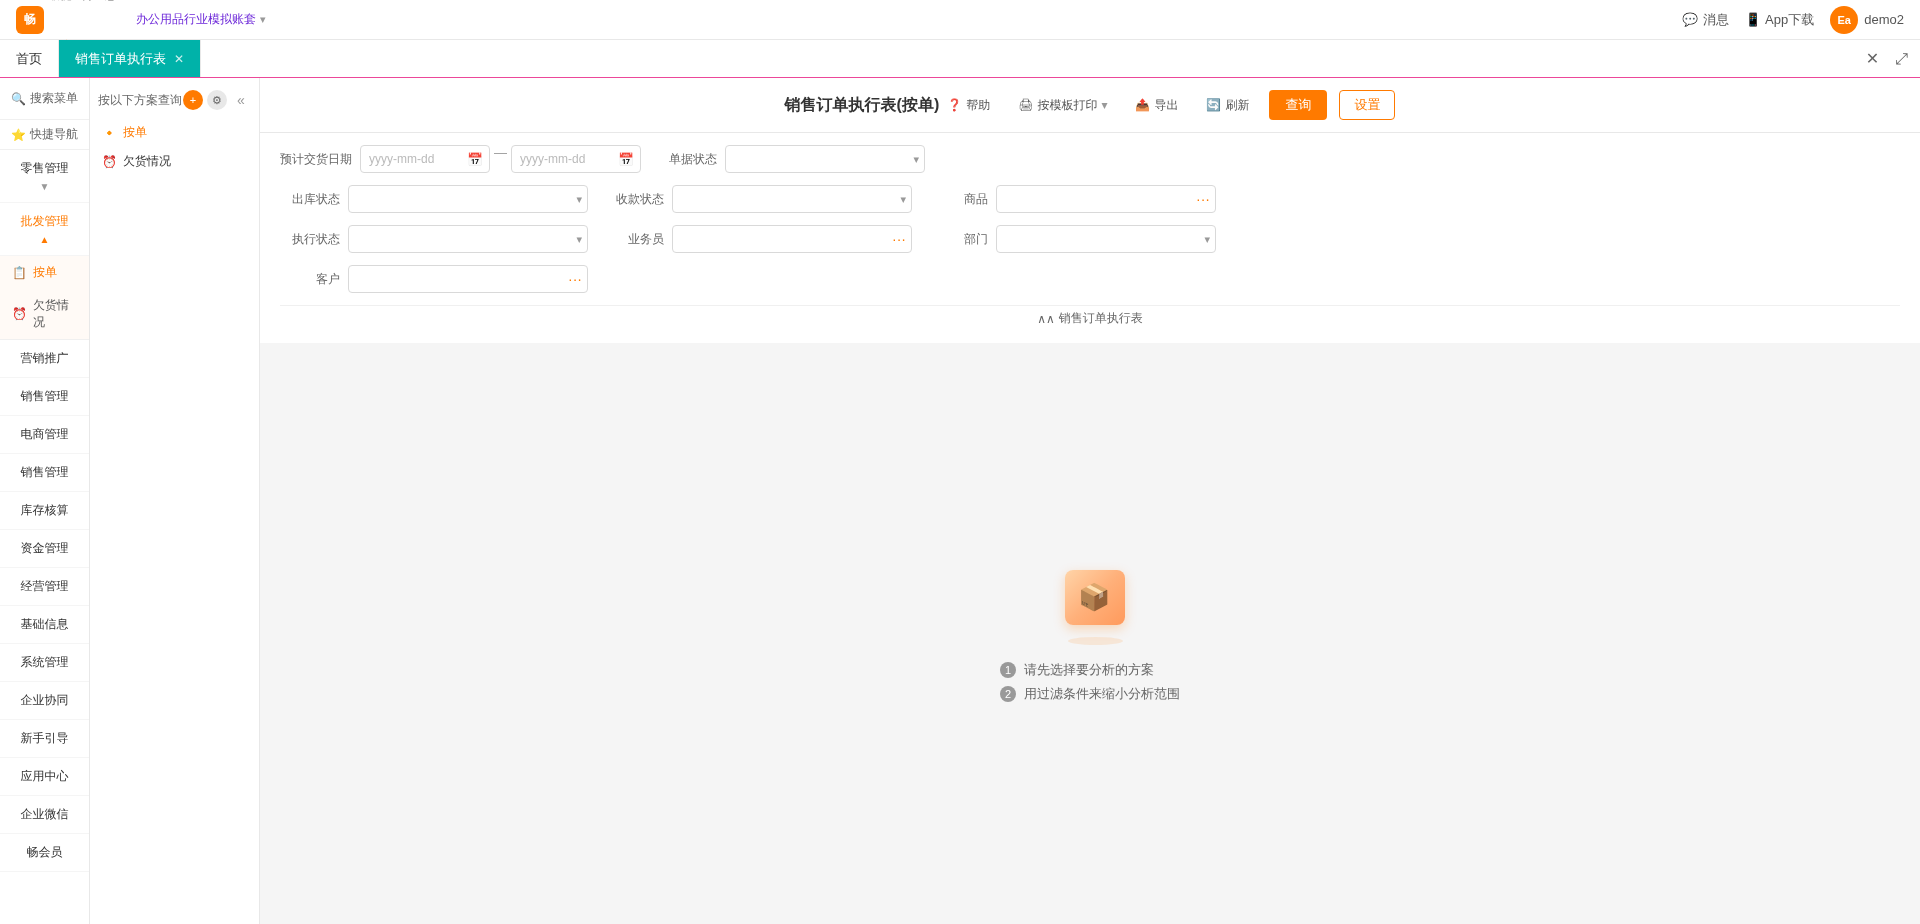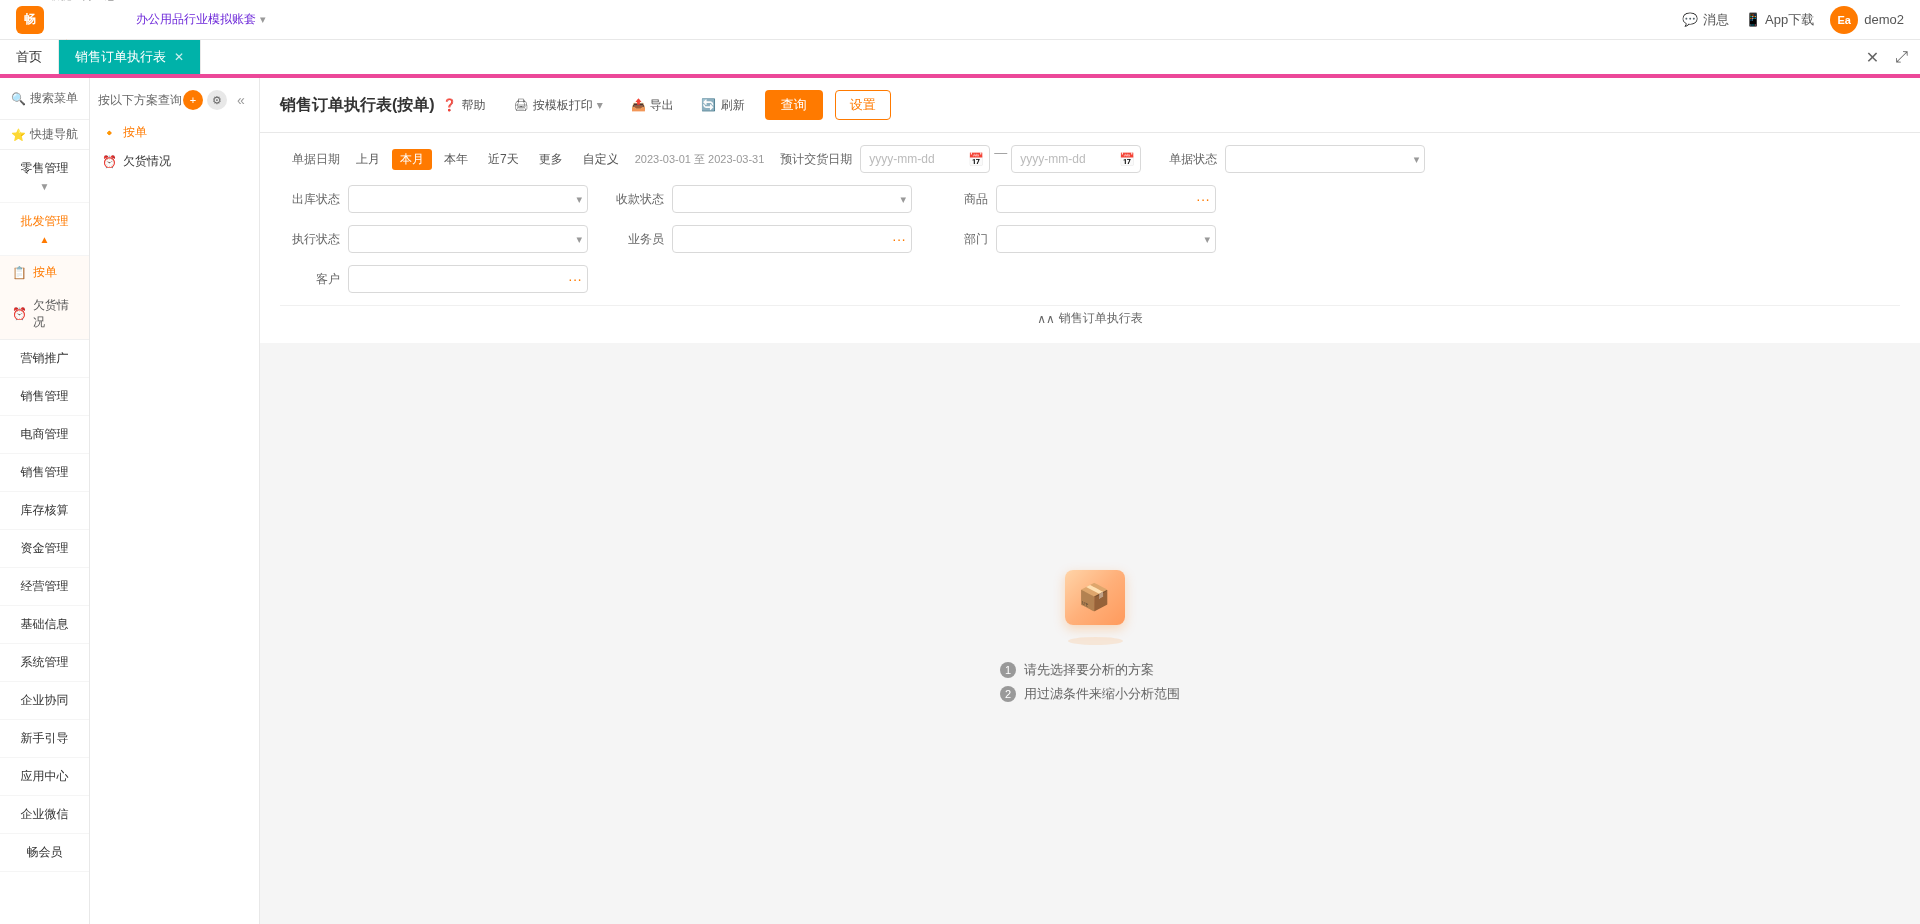--- a/index.html
+++ b/index.html
@@ -16,21 +16,21 @@
     .logo-icon span { color: #fff; font-size: 12px; font-weight: bold; }
     .logo-text { font-size: 11px; color: #666; line-height: 1.3; }
     .breadcrumb-area { display: flex; align-items: center; gap: 4px; margin-left: 12px; }
     .top-bar-right { display: flex; align-items: center; gap: 16px; }
     .top-bar-action { display: flex; align-items: center; gap: 4px; color: #555; font-size: 13px; cursor: pointer; }
     .user-avatar { width: 28px; height: 28px; border-radius: 50%; background: #ff7a00; overflow: hidden; display: flex; align-items: center; justify-content: center; }
 
     
     .tab-bar {
       display: flex; align-items: center; background: #fff; height: 38px;
-      padding: 0 0; border-bottom: 4px solid #ec4899; position: relative;
+      padding: 0 0; border-bottom: 1px solid #ec4899; position: relative;
     }
     .tab-item {
       display: flex; align-items: center; height: 100%; padding: 0 16px;
       font-size: 13px; cursor: pointer; position: relative; color: #555;
       border-right: 1px solid #e8e8e8;
     }
     .tab-item.active {
       background: #00b2a9; color: #fff; font-weight: 500;
     }
     .tab-item.home { background: #fff; color: #333; }
@@ -97,21 +97,21 @@
     .filter-item.active { color: #ff7a00; }
 
     
     .main-panel { flex: 1; display: flex; flex-direction: column; overflow: hidden; }
 
     
     .page-header {
       background: #fff; padding: 12px 20px 0 20px; border-bottom: 1px solid #e8e8e8;
     }
     .page-header-top {
-      display: flex; align-items: center; justify-content: flex-start; margin-bottom: 12px;
+      display: flex; align-items: center; justify-content: center; margin-bottom: 12px;
     }
     .page-title { font-size: 16px; font-weight: bold; color: #333; }
     .page-header-actions { display: flex; align-items: center; gap: 12px; }
     .page-action-btn {
       display: flex; align-items: center; gap: 4px; cursor: pointer;
       color: #555; font-size: 12px; background: none; border: none; padding: 4px 8px;
     }
     .page-action-primary {
       background: #ff7a00; color: #fff; border: none; padding: 6px 16px;
       border-radius: 4px; cursor: pointer; font-size: 13px; font-weight: 500;
@@ -354,32 +354,20 @@
             <button class="page-action-primary">查询</button>
             <button class="page-action-secondary">设置</button>
           </div>
         </div>
       </div>
 
       <div class="filter-section">
 
         <div class="filter-row">
 
-          <div class="filter-group">
-            <span class="filter-label">单据日期</span>
-            <div class="date-quick-btns">
-              <button class="date-quick-btn">上月</button>
-              <button class="date-quick-btn active">本月</button>
-              <button class="date-quick-btn">本年</button>
-              <button class="date-quick-btn">近7天</button>
-              <button class="date-quick-btn">更多</button>
-              <button class="date-quick-btn">自定义</button>
-            </div>
-            <span class="date-range-display">2023-03-01 至 2023-03-31</span>
-          </div>
 
           <div class="filter-group">
             <span class="filter-label">预计交货日期</span>
             <div class="filter-date-group">
               <div class="filter-control">
                 <input type="text" class="filter-date-input" placeholder="yyyy-mm-dd" style="">
                 <span class="calendar-icon">📅</span>
               </div>
               <span class="date-range-sep">—</span>
               <div class="filter-control">

